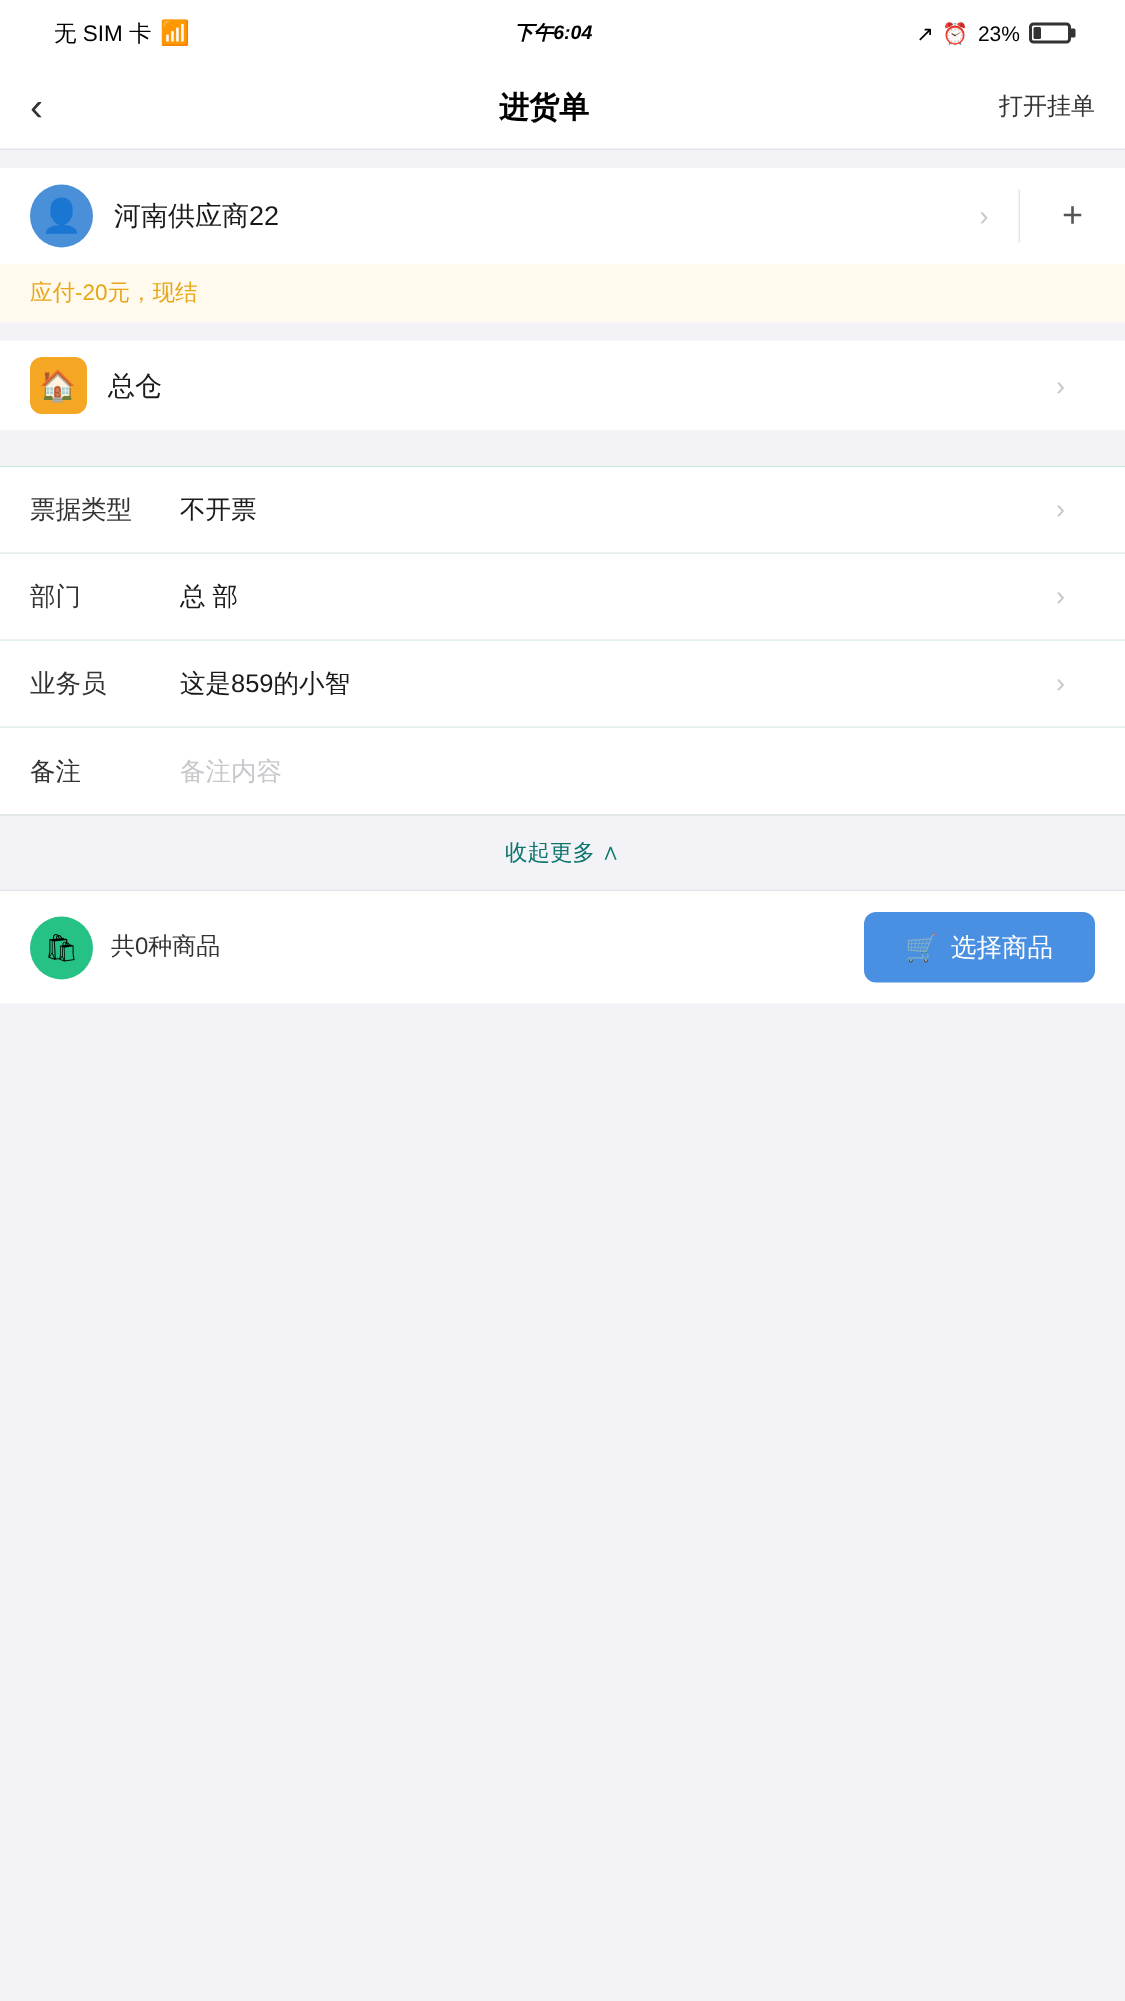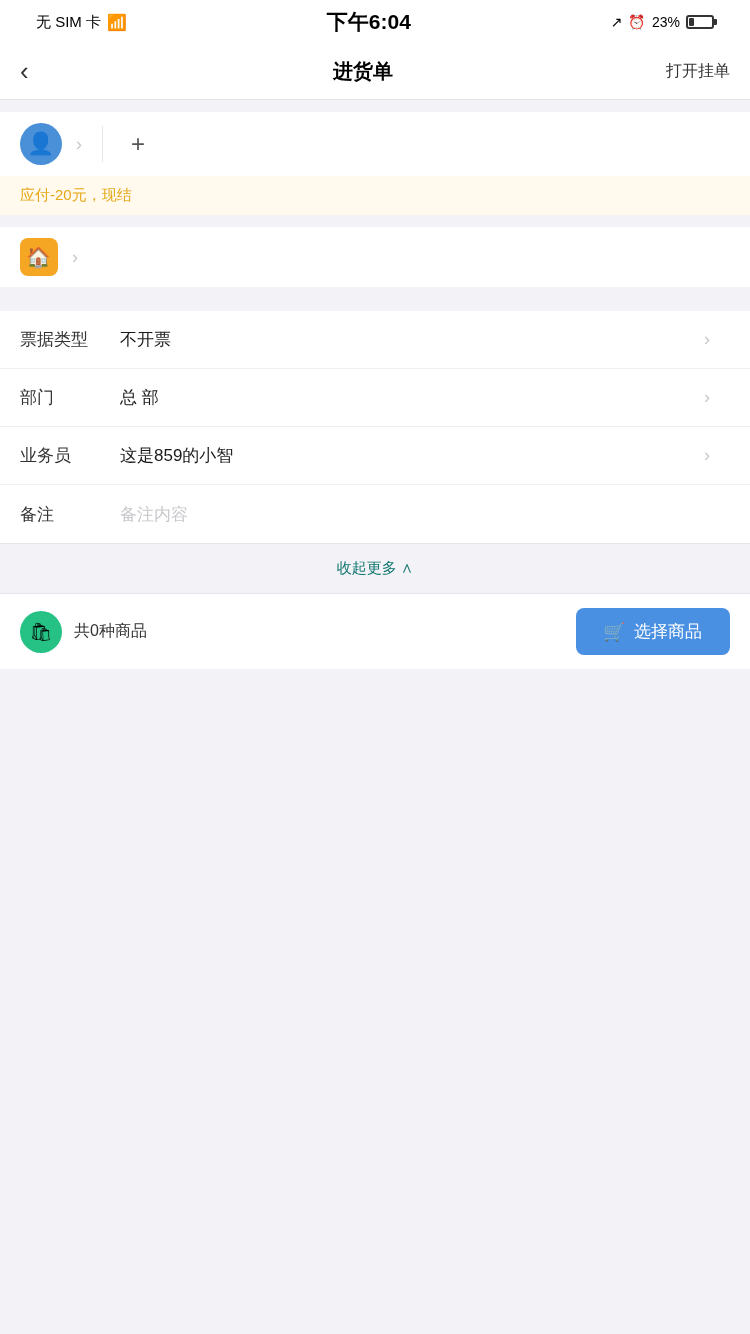--- a/index.html
+++ b/index.html
@@ -17,21 +17,21 @@
       height: 44px;
       background: #fff;
       display: flex;
       align-items: center;
       justify-content: space-between;
       padding: 0 36px;
       font-size: 15px;
       font-weight: 500;
     }
     .status-left { display: flex; align-items: center; gap: 6px; }
-    .status-center { font-size: 21px; font-weight: 600; }
+    .status-center { font-size: 13px; font-weight: 600; font-style: italic; }
     .status-right { display: flex; align-items: center; gap: 6px; font-size: 14px; }
     .battery-icon {
       width: 28px; height: 14px; border: 2px solid #333; border-radius: 3px;
       position: relative; display: inline-flex; align-items: center; padding: 1px;
     }
     .battery-icon::after {
       content: '';
       position: absolute; right: -5px; top: 50%; transform: translateY(-50%);
       width: 3px; height: 6px; background: #333; border-radius: 0 1px 1px 0;
     }
@@ -276,34 +276,36 @@
   <span class="nav-action">打开挂单</span>
 </div>
 
 <div class="section-gap"></div>
 
 <div class="card">
   <div class="supplier-row">
     <div class="supplier-avatar">
       <span style="font-size:22px; color:white;">👤</span>
     </div>
+    <span class="supplier-name">河南供应商22</span>
     <span class="chevron">›</span>
     <div class="divider-line"></div>
     <span class="plus-btn">+</span>
   </div>
   <div class="notice-bar">应付-20元，现结</div>
 </div>
 
 <div class="section-gap"></div>
 
 <div class="card">
   <div class="warehouse-row">
     <div class="warehouse-icon">
       🏠
     </div>
+    <span class="warehouse-name">总仓</span>
     <span class="chevron">›</span>
   </div>
 </div>
 
 <div class="section-gap"></div>
 
 <div class="form-section">
 
   <div class="form-row">
     <span class="form-label">票据类型</span>

